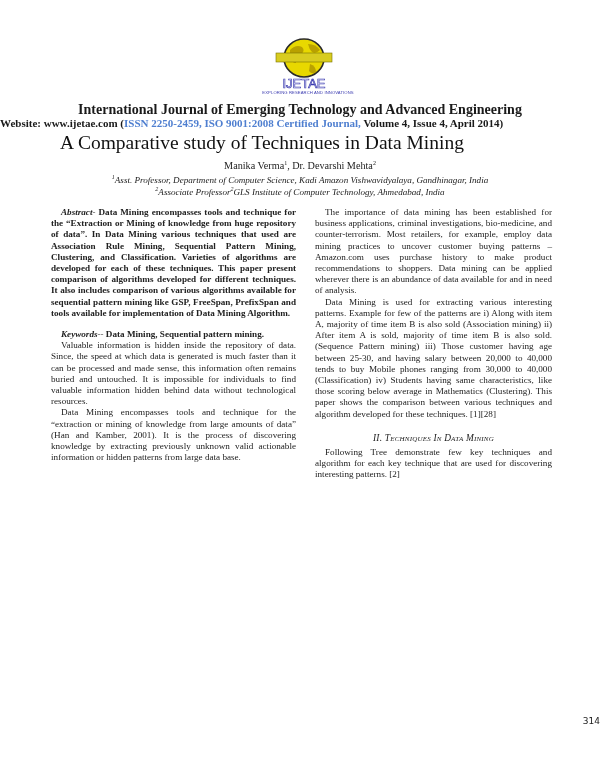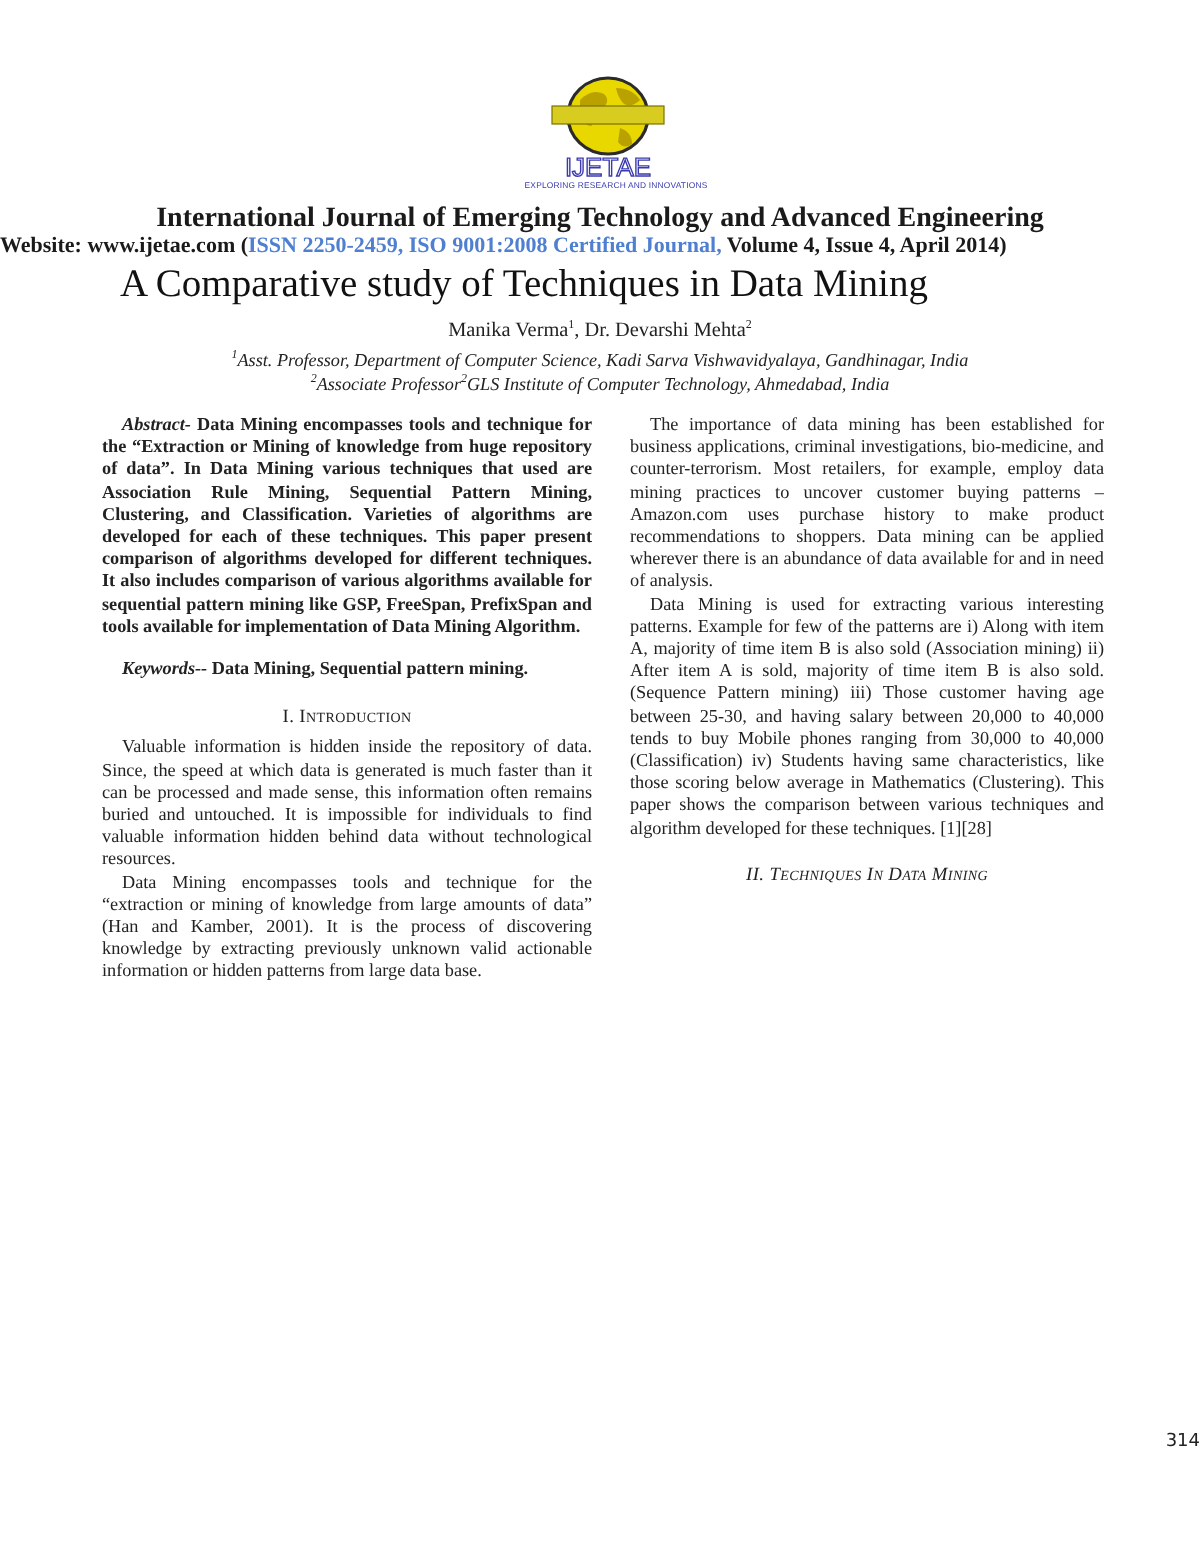--- a/index.html
+++ b/index.html
@@ -52,33 +52,33 @@
 <div class="journal">International Journal of Emerging Technology and Advanced Engineering</div>
 <div class="website">
   <span>Website: www.ijetae.com (</span><span class="blue">ISSN 2250-2459, ISO 9001:2008 Certified Journal,</span><span> Volume 4, Issue 4, April 2014)</span>
 </div>
 
 <div class="title">A Comparative study of Techniques in Data Mining</div>
 <div class="authors">
   <span>Manika Verma</span><sup>1</sup><span>, </span><span>Dr. Devarshi Mehta</span><sup>2</sup>
 </div>
 <div class="aff aff1">
-  <sup>1</sup><span>Asst. Professor, Department of Computer Science, Kadi Sarva Vishwavidyalaya, Gandhinagar, India</span>
+  <sup>1</sup><span>Asst. Professor, Department of Computer Science, Kadi Amazon Vishwavidyalaya, Gandhinagar, India</span>
 </div>
 <div class="aff aff2">
   <sup>2</sup><span>Associate Professor</span><sup>2</sup><span>GLS Institute of Computer Technology, Ahmedabad, India</span>
 </div>
 
 <div class="col left">
   <p class="abstract"><i>Abstract-</i><span> Data Mining encompasses tools and technique for the “Extraction or Mining of knowledge from huge repository of data”. In Data Mining various techniques that used are Association Rule Mining, Sequential Pattern Mining, Clustering, and Classification. Varieties of algorithms are developed for each of these techniques. This paper present comparison of algorithms developed for different techniques. It also includes comparison of various algorithms available for sequential pattern mining like GSP, FreeSpan, PrefixSpan and tools available for implementation of Data Mining Algorithm.</span></p>
   <p class="kw"><i>Keywords--</i><span> Data Mining, Sequential pattern mining.</span></p>
-  <p class="heading">I.   Introduction</p>
   <p>Valuable information is hidden inside the repository of data. Since, the speed at which data is generated is much faster than it can be processed and made sense, this information often remains buried and untouched. It is impossible for individuals to find valuable information hidden behind data without technological resources.</p>
   <p>Data Mining encompasses tools and technique for the “extraction or mining of knowledge from large amounts of data” (Han and Kamber, 2001). It is the process of discovering knowledge by extracting previously unknown valid actionable information or hidden patterns from large data base.</p>
 </div>
 
 <div class="col right">
   <p>The importance of data mining has been established for business applications, criminal investigations, bio-medicine, and counter-terrorism. Most retailers, for example, employ data mining practices to uncover customer buying patterns – Amazon.com uses purchase history to make product recommendations to shoppers. Data mining can be applied wherever there is an abundance of data available for and in need of analysis.</p>
   <p>Data Mining is used for extracting various interesting patterns. Example for few of the patterns are i) Along with item A, majority of time item B is also sold (Association mining) ii) After item A is sold, majority of time item B is also sold.(Sequence Pattern mining) iii) Those customer having age between 25-30, and having salary between 20,000 to 40,000 tends to buy Mobile phones ranging from 30,000 to 40,000 (Classification) iv) Students having same characteristics, like those scoring below average in Mathematics (Clustering). This paper shows the comparison between various techniques and algorithm developed for these techniques. [1][28]</p>
   <p class="heading">II. Techniques In Data Mining</p>
+  <p>Following Tree demonstrate few key techniques and algorithm for each key technique that are used for discovering interesting patterns. [2]</p>
 </div>
 
 <div class="pagenum">314</div>
 
 </body></html>

